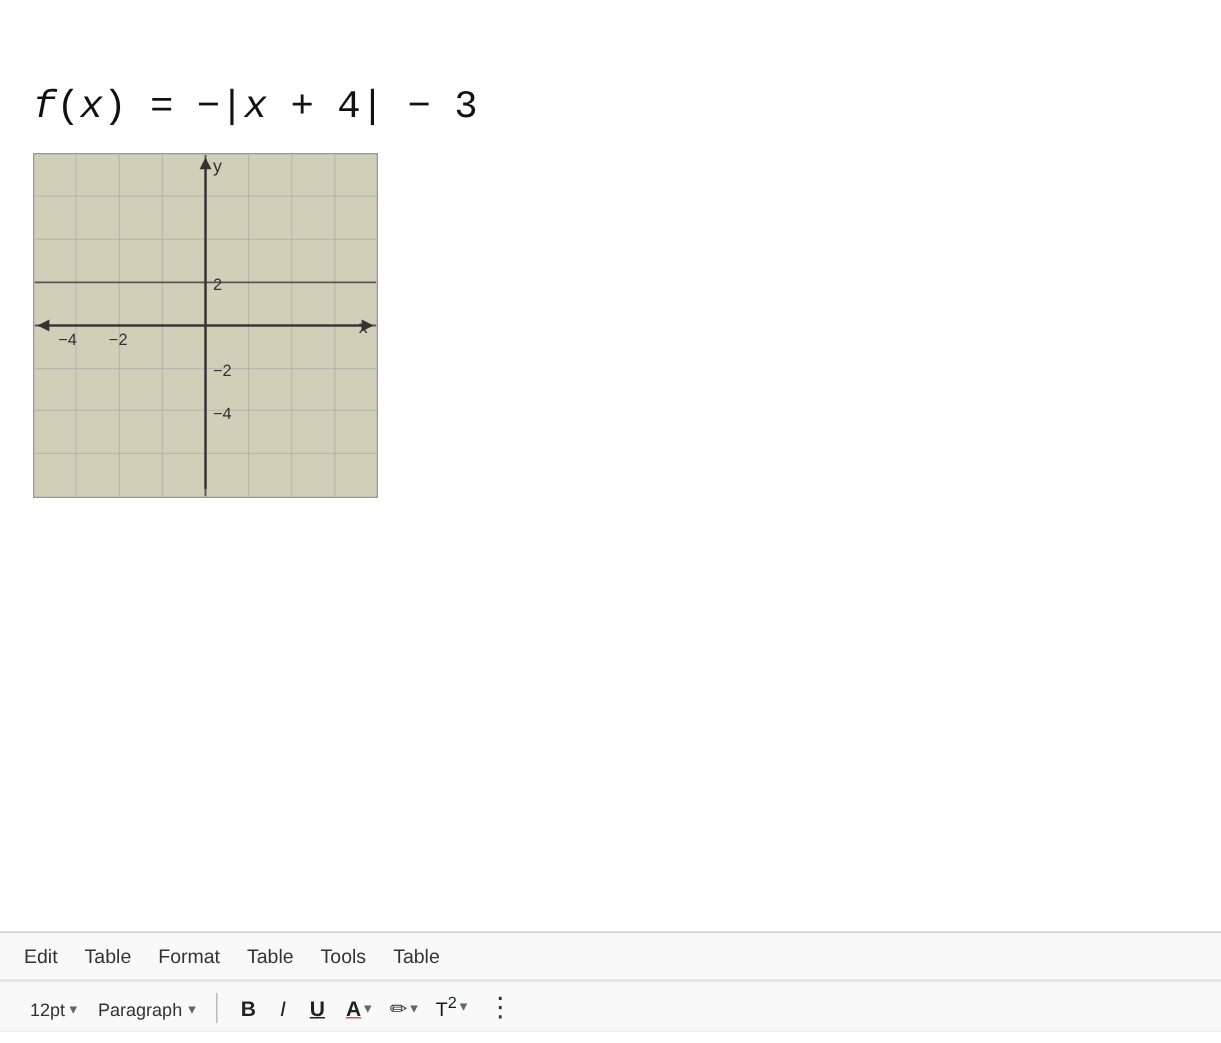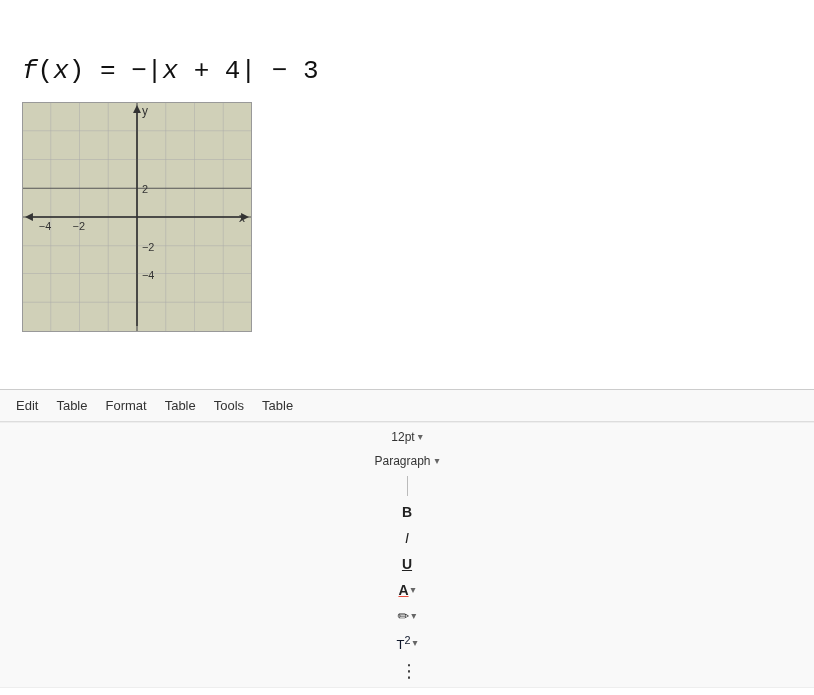--- a/index.html
+++ b/index.html
@@ -76,22 +76,22 @@
 
     .menu-item {
       font-size: 13px;
       color: #333;
       cursor: pointer;
       padding: 2px 0;
     }
 
     .format-bar {
       display: flex;
-      flex-direction: column;
-      align-items: center;
+      flex-direction: row;
+      align-items: flex-end;
       padding: 5px 16px;
       gap: 6px;
       background: #f9f9f9;
       border-top: 1px solid #eee;
     }
 
     .font-size-select {
       font-size: 12px;
       color: #333;
       display: flex;

